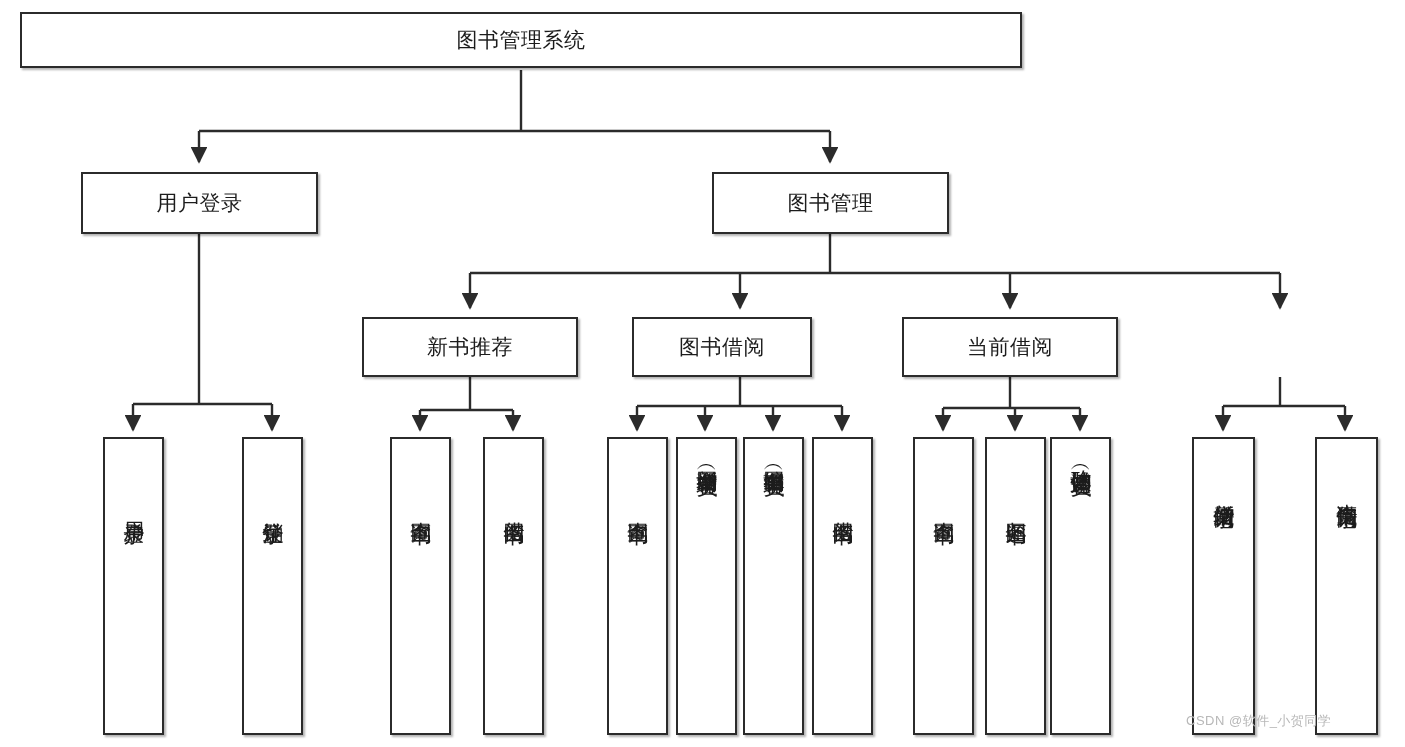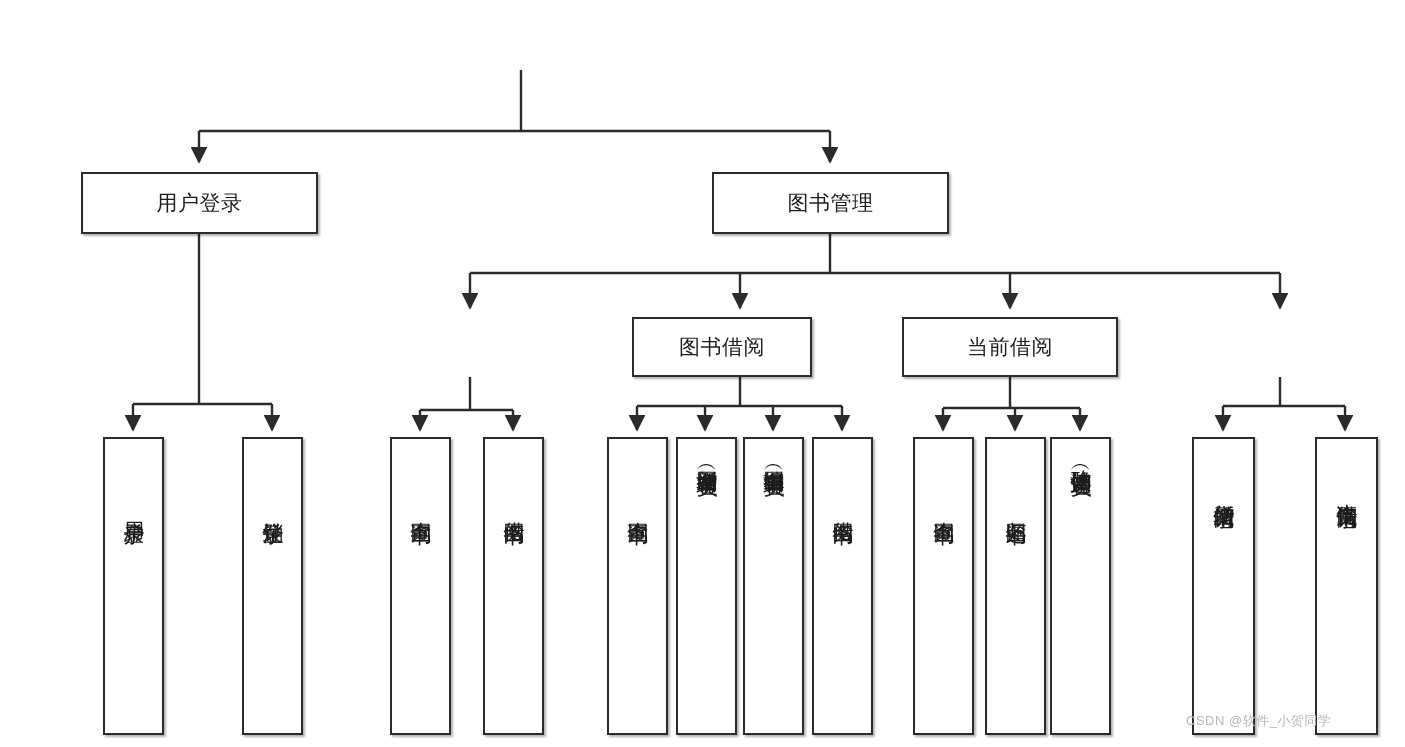--- a/index.html
+++ b/index.html
@@ -127,28 +127,34 @@
       <path d="M 1015 408 L 1015 430" marker-end="url(#arrow)"></path>
       <path d="M 1080 408 L 1080 430" marker-end="url(#arrow)"></path>
 
       <path d="M 1280 377 L 1280 406"></path>
       <path d="M 1223 406 L 1345 406"></path>
       <path d="M 1223 406 L 1223 430" marker-end="url(#arrow)"></path>
       <path d="M 1345 406 L 1345 430" marker-end="url(#arrow)"></path>
     </g>
   </svg>
 
+  <div class="node" style="left:20px; top:12px; width:1002px; height:56px;">
+    <span class="label">图书管理系统</span>
+  </div>
 
   <div class="node" style="left:81px; top:172px; width:237px; height:62px;">
     <span class="label">用户登录</span>
   </div>
   <div class="node" style="left:712px; top:172px; width:237px; height:62px;text-align:center;">
     <span class="label">图书管理</span>
   </div>
 
+  <div class="node" style="left:362px; top:317px; width:216px; height:60px;">
+    <span class="label">新书推荐</span>
+  </div>
   <div class="node" style="left:632px; top:317px; width:180px; height:60px;">
     <span class="label">图书借阅</span>
   </div>
   <div class="node" style="left:902px; top:317px; width:216px; height:60px;">
     <span class="label">当前借阅</span>
   </div>
 
   <div class="node vert mid2" style="left:103px; top:437px; width:61px; height:298px;">
     <span class="label">用户登录</span>
   </div>

